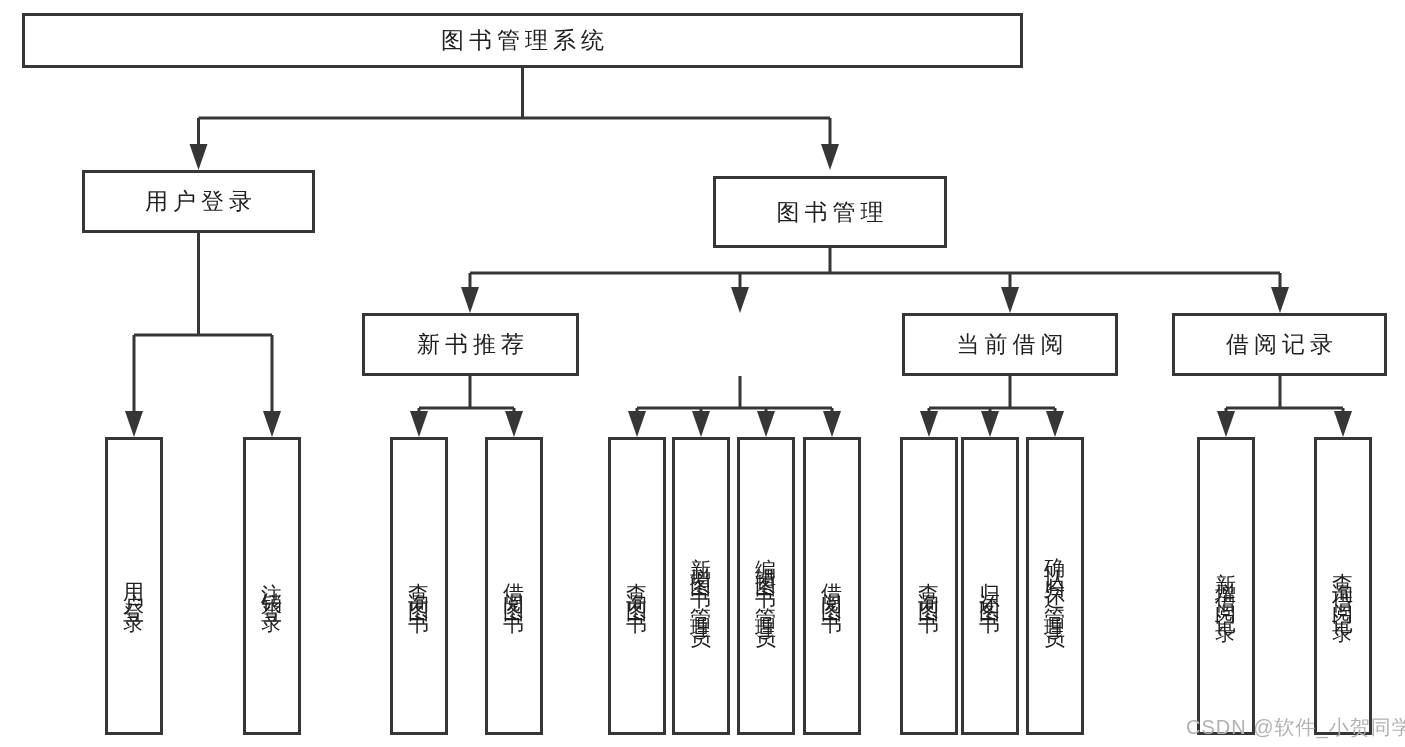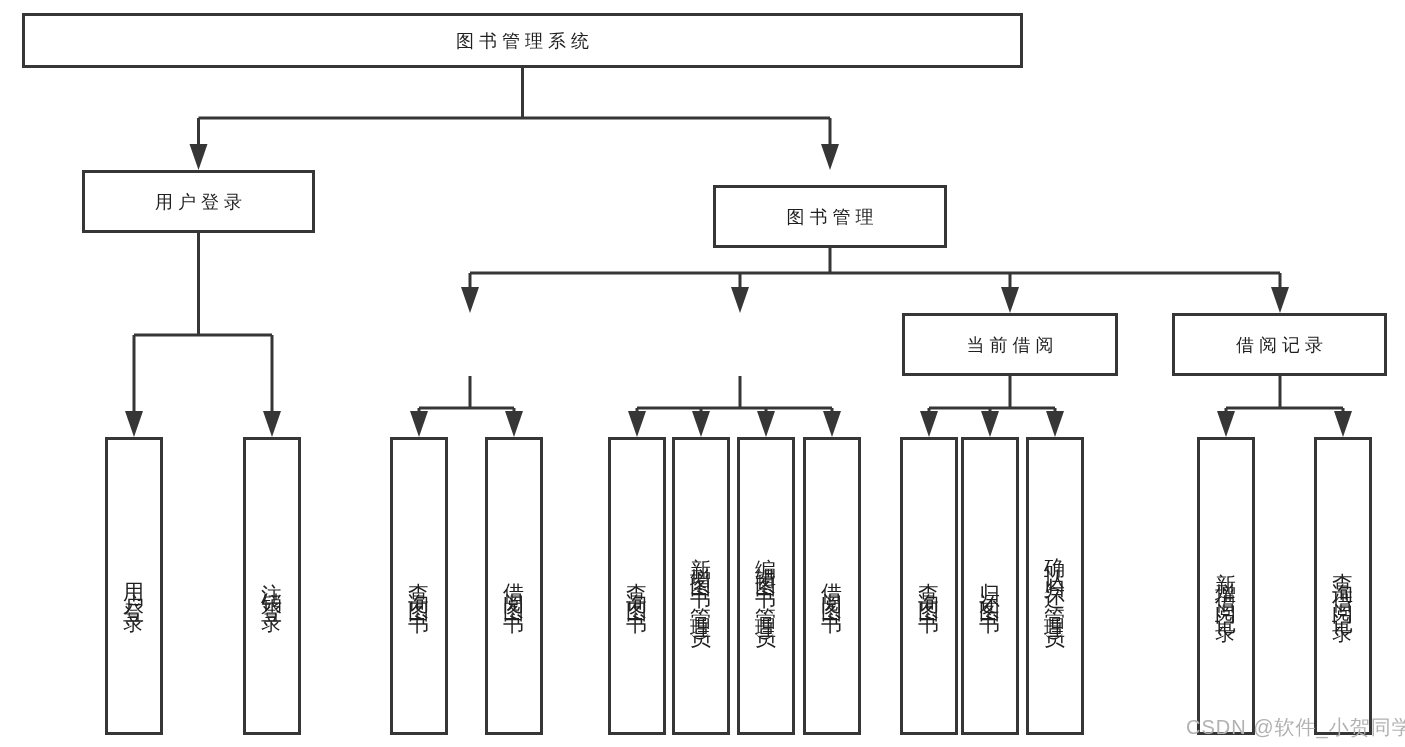--- a/index.html
+++ b/index.html
@@ -5,21 +5,21 @@
   html,body{margin:0;padding:0;background:#ffffff;}
   .canvas{
     position:relative;width:1405px;height:747px;background:#ffffff;
     font-family:"Liberation Sans",sans-serif;color:#1f1f1f;overflow:hidden;
   }
   .connectors{position:absolute;left:0;top:0;width:1405px;height:747px;}
   .box{
     position:absolute;box-sizing:border-box;border:3px solid #363636;background:#ffffff;
     display:flex;align-items:center;justify-content:center;text-align:center;
   }
-  .hbox{font-size:18px;letter-spacing:5px;text-indent:5px;}
+  .hbox{font-size:23px;letter-spacing:5px;text-indent:5px;}
   .vbox{writing-mode:vertical-rl;font-size:21px;letter-spacing:10px;line-height:1;}
   .watermark{
     position:absolute;left:1186px;top:714px;font-size:20px;letter-spacing:1px;
     color:#b2b2b2;white-space:nowrap;z-index:5;
   }
 </style>
 </head>
 <body>
 
 <div class="canvas">
@@ -70,22 +70,23 @@
     <g stroke="#363636" stroke-width="3">
       <path d="M1280 376 V408 M1226 408 H1343 M1226 408 V413 M1343 408 V413"></path>
     </g>
     <polygon fill="#363636" points="1217,411 1235,411 1226,437"></polygon>
     <polygon fill="#363636" points="1334,411 1352,411 1343,437"></polygon>
   </svg>
 
   <div class="box hbox" style="left:22px;top:13px;width:1001px;height:55px">图书管理系统</div>
 
   <div class="box hbox" style="left:82px;top:170px;width:233px;height:63px">用户登录</div>
-  <div class="box hbox" style="left:713px;top:185px;width:234px;height:63px">图书管理</div>
+  <div class="box hbox" style="left:713px;top:176px;width:234px;height:72px">图书管理</div>
 
+  <div class="box hbox" style="left:362px;top:313px;width:217px;height:63px">新书推荐</div>
   <div class="box hbox" style="left:902px;top:313px;width:216px;height:63px">当前借阅</div>
   <div class="box hbox" style="left:1172px;top:313px;width:215px;height:63px">借阅记录</div>
 
   <div class="box vbox" style="left:105px;top:437px;width:58px;height:298px">用户登录</div>
   <div class="box vbox" style="left:243px;top:437px;width:58px;height:298px">注销登录</div>
 
   <div class="box vbox" style="left:390px;top:437px;width:58px;height:298px">查询图书</div>
   <div class="box vbox" style="left:485px;top:437px;width:58px;height:298px">借阅图书</div>
 
   <div class="box vbox" style="left:608px;top:437px;width:58px;height:298px">查询图书</div>

